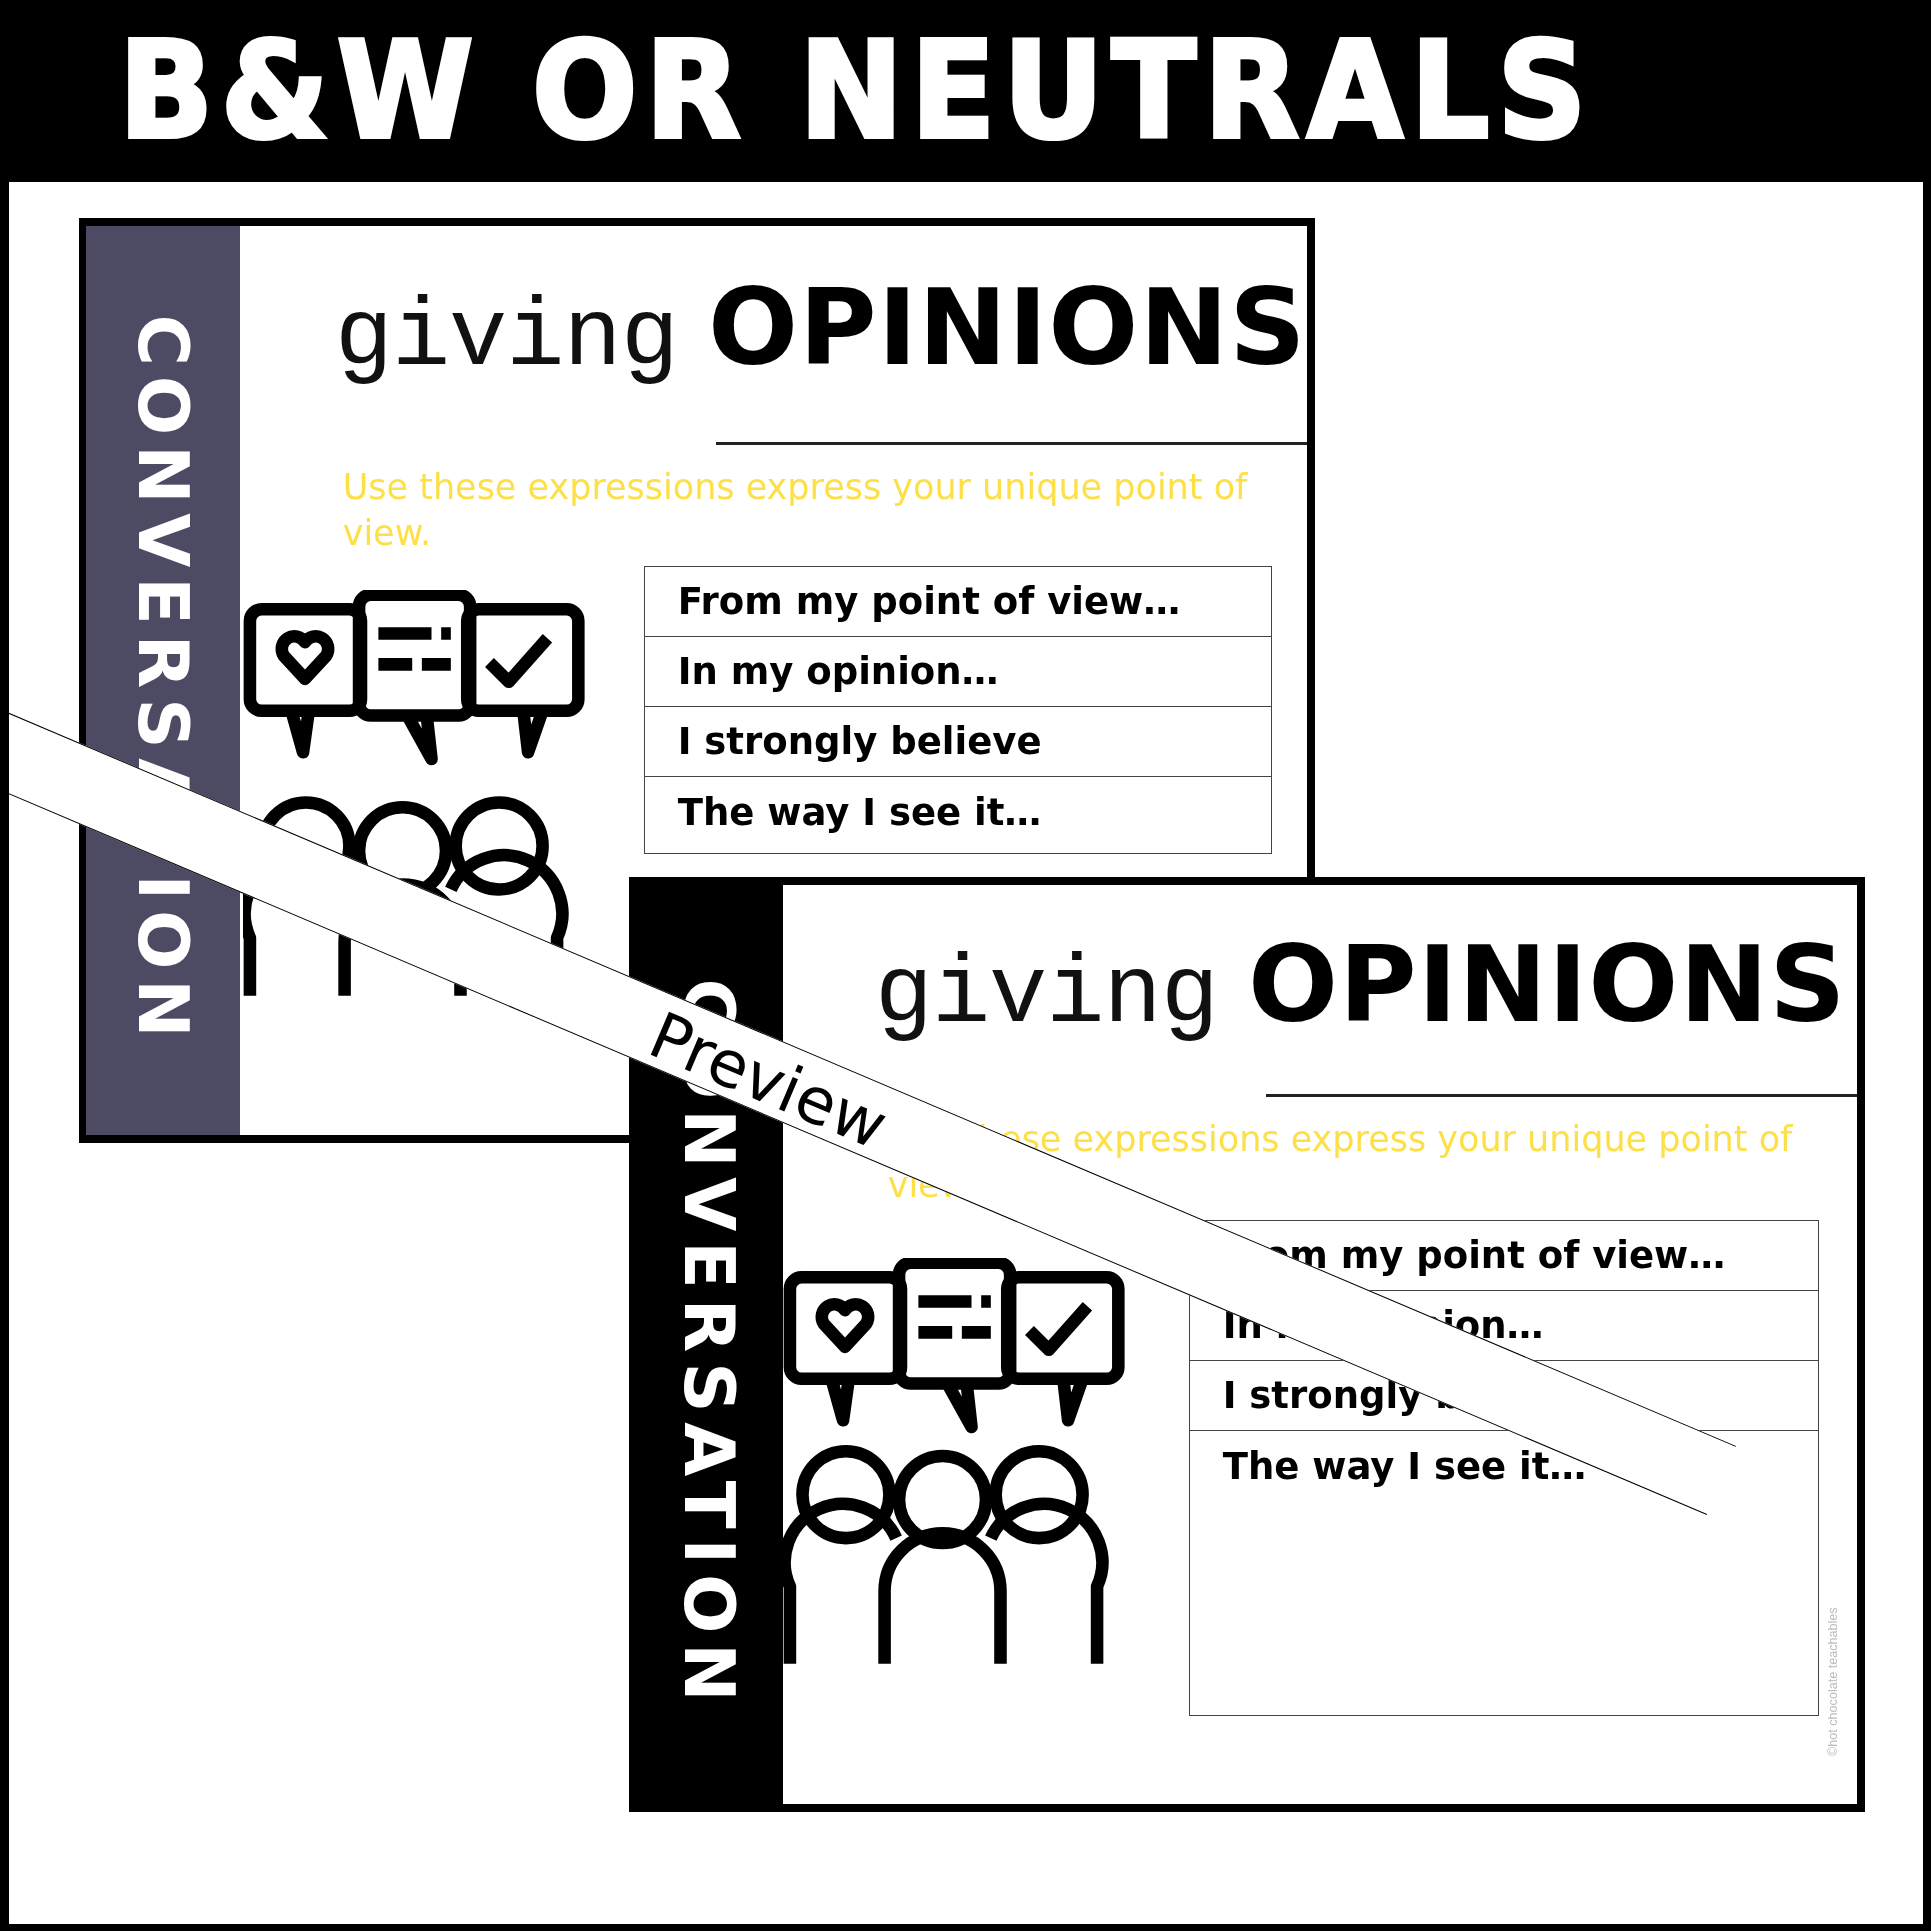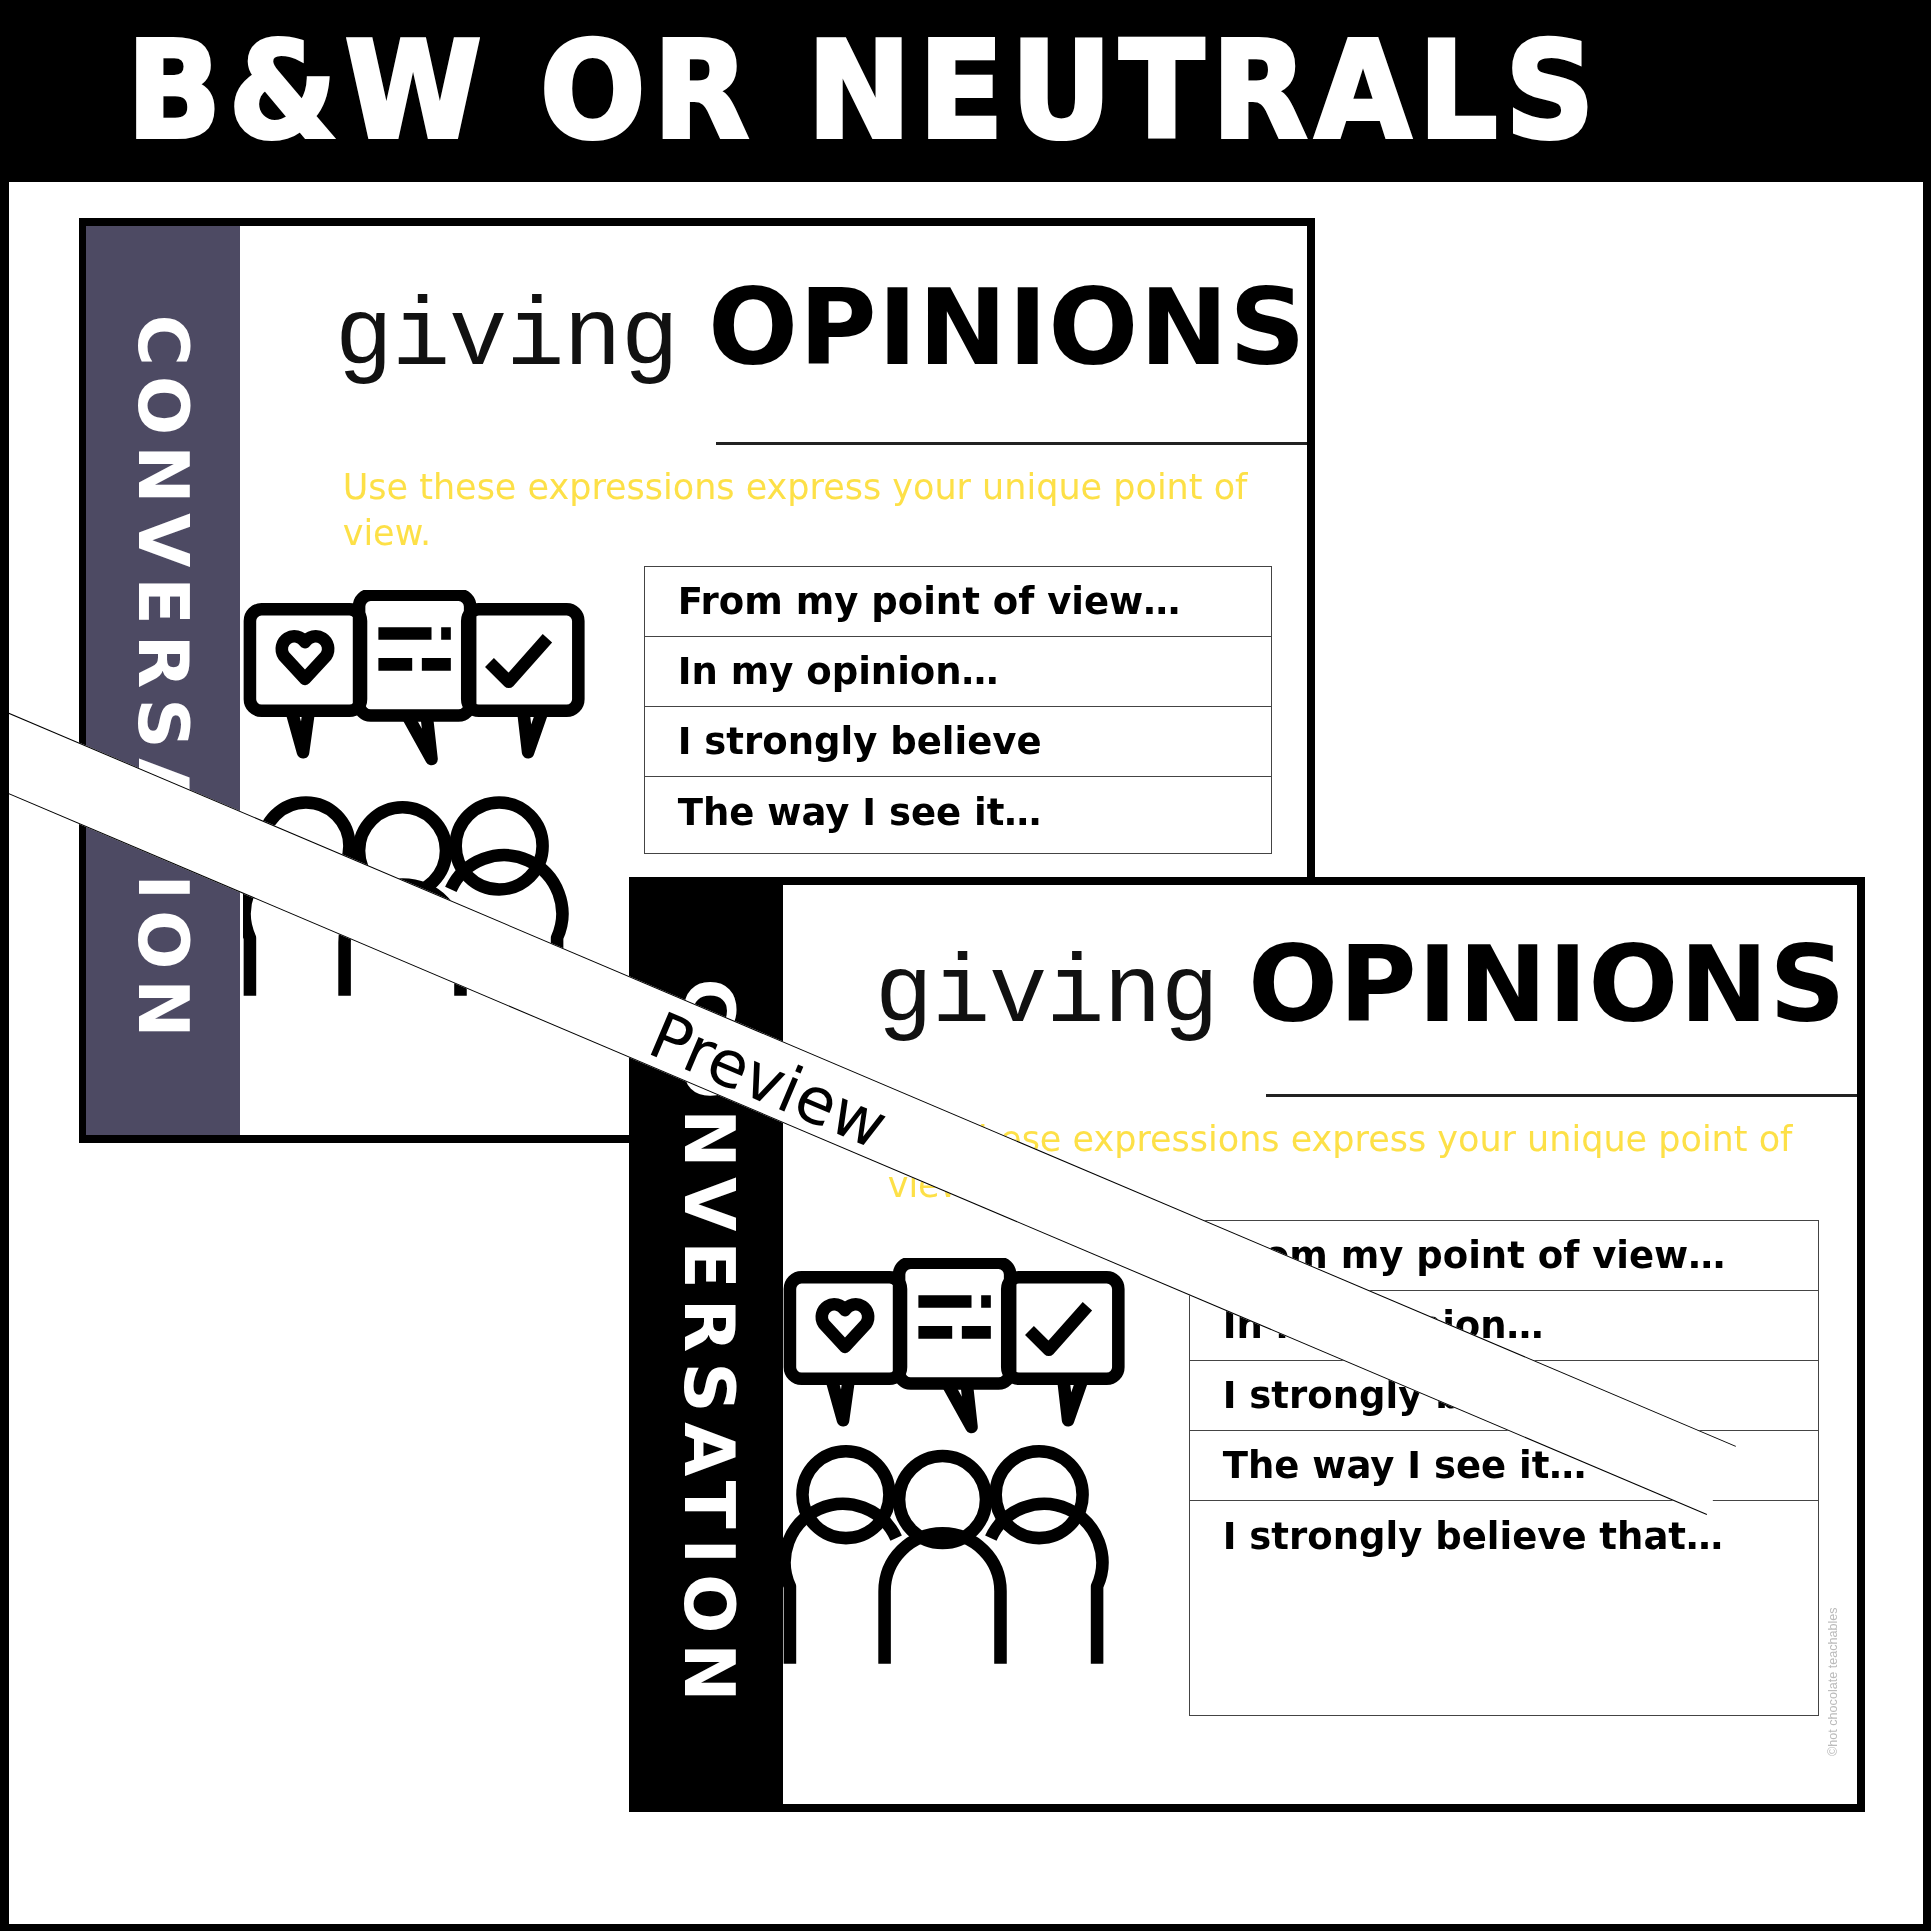--- a/index.html
+++ b/index.html
@@ -1,17 +1,17 @@
 <!DOCTYPE html>
 <html><head>
 <meta charset="utf-8">
 <style>
   html, body { margin: 0; padding: 0; }
   body { width: 1931px; height: 1931px; position: relative; overflow: hidden; background: #000; font-family: "Liberation Sans", sans-serif; }
-  .header { position: absolute; left: 12px; top: 0; width: 1705px; height: 182px; background: #000; display: flex; align-items: center; justify-content: center; }
+  .header { position: absolute; left: 4px; top: 0; width: 1705px; height: 182px; background: #000; display: flex; align-items: center; justify-content: center; }
   .header-title { color: #fff; font-family: "DejaVu Sans", sans-serif; font-weight: 900; font-size: 124px; letter-spacing: 7.7px; transform: scaleY(1.08); -webkit-text-stroke: 3.9px #fff; }
   .canvas { position: absolute; left: 8.7px; top: 182px; width: 1914px; height: 1742px; background: #fff; overflow: hidden; }
 
   .card { position: absolute; background: #000; }
   .card-inner { position: absolute; background: #fff; }
   .side-bar { position: absolute; top: 0; bottom: 0; left: 0; display: flex; align-items: center; justify-content: center; }
   .side-bar .vt { transform: rotate(90deg); white-space: nowrap; color: #fff; font-family: "DejaVu Sans", sans-serif; font-weight: 700; font-size: 70px; letter-spacing: 9.7px; }
   .title-row { position: absolute; white-space: nowrap; }
   .title-light { font-family: Liberation Mono, monospace; font-weight: 300; font-size: 97px; color: #111; letter-spacing: -1px; }
   .title-bold { font-family: "DejaVu Sans", sans-serif; font-weight: 700; font-size: 106px; color: #000; margin-left: 30px; letter-spacing: 1px; }
@@ -86,21 +86,20 @@
     <div class="title-row" style="left:246px; top:46px;">
       <span class="title-light">giving</span><span class="title-bold">OPINIONS</span>
     </div>
     <div class="title-rule" style="left:637px; top:217px; width:591px;"></div>
     <div class="intro" style="left:259px; top:239px; width:946px;">Use these expressions express your unique point of view.</div>
     <div class="phrase-table" style="left:560px; top:343px; width:630px; height:496px;">
       <div class="phrase-row">From my point of view…</div>
       <div class="phrase-row">In my opinion…</div>
       <div class="phrase-row">I strongly believe</div>
       <div class="phrase-row">The way I see it…</div>
-      <div class="phrase-row">I strongly believe that…</div>
     </div>
     <svg class="icon-svg" style="left:154px; top:381px;" width="406" height="425" viewBox="0 0 420 440" fill="none" stroke="#000" stroke-width="13" stroke-linejoin="round">
       <g>
           <rect x="7" y="20" width="115" height="105" rx="12"></rect>
           <path d="M50 125 L62 168 L68 125"></path>
           <path d="M64 92 L42 68 a12 12 0 0 1 22 -14 a12 12 0 0 1 22 14 Z"></path>
         </g>
       <g>
           <rect x="120" y="5" width="115" height="125" rx="12"></rect>
           <path d="M170 130 L195 175 L190 130"></path>

